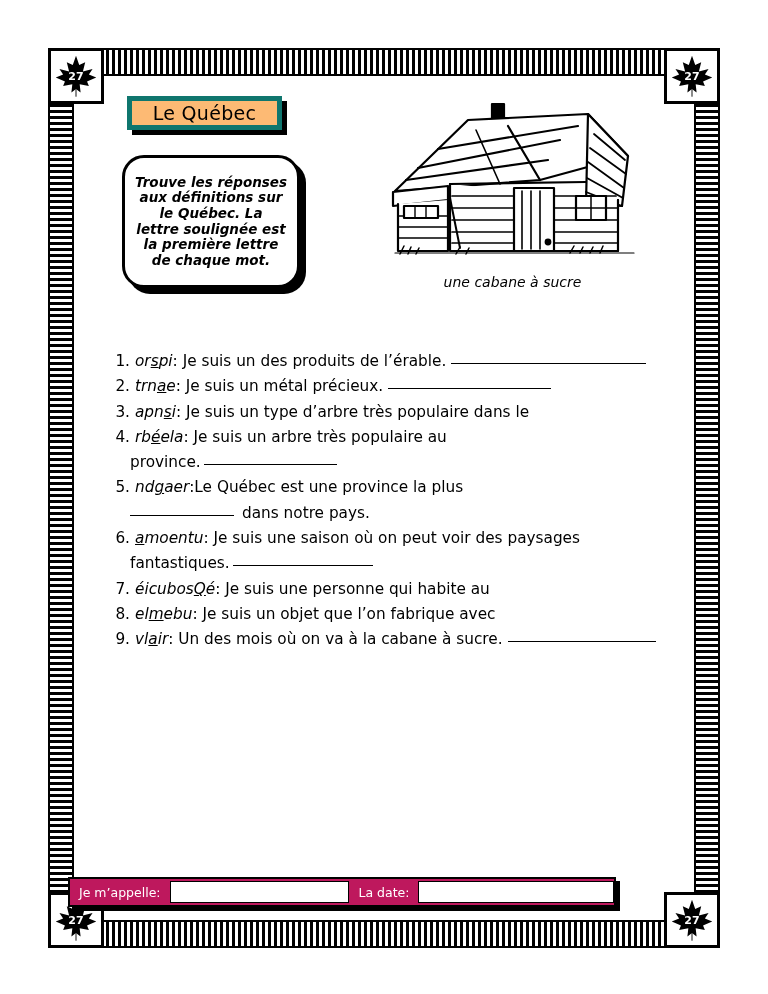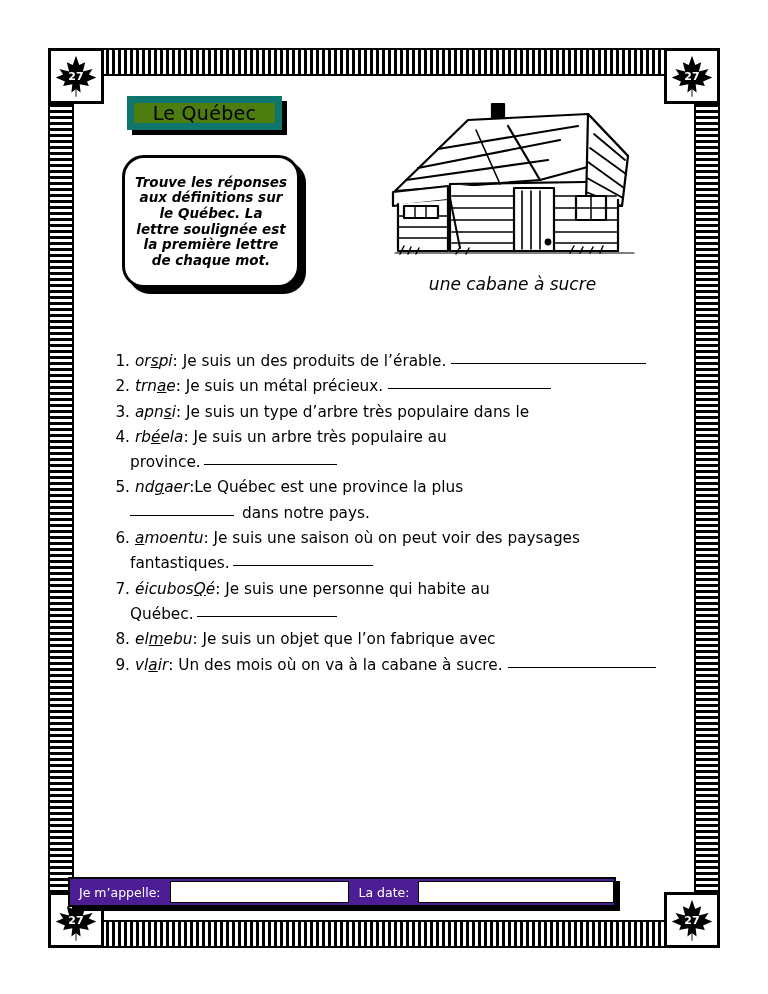--- a/index.html
+++ b/index.html
@@ -97,22 +97,22 @@
     height: 830px;
   }
 
   
   #title-box {
     position: absolute;
     left: 47px;
     top: 14px;
     width: 155px;
     height: 34px;
-    border: 7px solid #0f766e;
-    background: #4d7c0f;
+    border: 5px solid #0f766e;
+    background: #fdba74;
     box-sizing: border-box;
     box-shadow: 5px 5px 0 #000;
     display: flex;
     align-items: center;
     justify-content: center;
   }
   #title-text {
     font-size: 19px;
     color: #000;
     font-family: "DejaVu Sans", sans-serif;
@@ -162,21 +162,21 @@
     width: 250px;
     height: 175px;
   }
   #caption {
     position: absolute;
     left: 0;
     top: 178px;
     width: 285px;
     text-align: center;
     font-style: italic;
-    font-size: 17px;
+    font-size: 14px;
     color: #000;
     font-family: "DejaVu Sans", sans-serif;
   }
 
   
   #questions {
     position: absolute;
     left: 28px;
     top: 272px;
     width: 580px;
@@ -217,21 +217,21 @@
     padding-left: 22px;
   }
 
   
   #footer-bar {
     position: absolute;
     left: 68px;
     top: 877px;
     width: 548px;
     height: 30px;
-    background: #4c1d95;
+    background: #be185d;
     border: 2px solid #000;
     box-sizing: border-box;
     box-shadow: 4px 4px 0 #000;
     display: flex;
     align-items: center;
     z-index: 7;
   }
   .footer-label {
     color: #ffffff;
     font-size: 12.5px;
@@ -401,23 +401,20 @@
           <span class="q-num">6.</span>
           <span class="q-body"><span class="q-scramble"><span></span><u>a</u><span>moentu</span></span><span>: </span><span>Je suis une saison où on peut voir des paysages</span></span>
         </div>
         <div class="q-row q-second">
           <span class="q-body"><span>fantastiques.</span><span class="q-line" style="width: 140px; margin-left: 3px;"></span></span>
         </div>
         <div class="q-row">
           <span class="q-num">7.</span>
           <span class="q-body"><span class="q-scramble"><span>éicubos</span><u>Q</u><span>é</span></span><span>: </span><span>Je suis une personne qui habite au</span></span>
         </div>
-        <div class="q-row q-second">
-          <span class="q-body"><span>Québec.</span><span class="q-line" style="width: 140px; margin-left: 3px;"></span></span>
-        </div>
         <div class="q-row">
           <span class="q-num">8.</span>
           <span class="q-body"><span class="q-scramble"><span>el</span><u>m</u><span>ebu</span></span><span>: </span><span>Je suis un objet que l’on fabrique avec</span></span>
         </div>
         <div class="q-row">
           <span class="q-num">9.</span>
           <span class="q-body"><span class="q-scramble"><span>vl</span><u>a</u><span>ir</span></span><span>: </span><span>Un des mois où on va à la cabane à sucre.</span><span class="q-line" style="width: 148px; margin-left: 5px;"></span></span>
         </div>
       </div>
 

